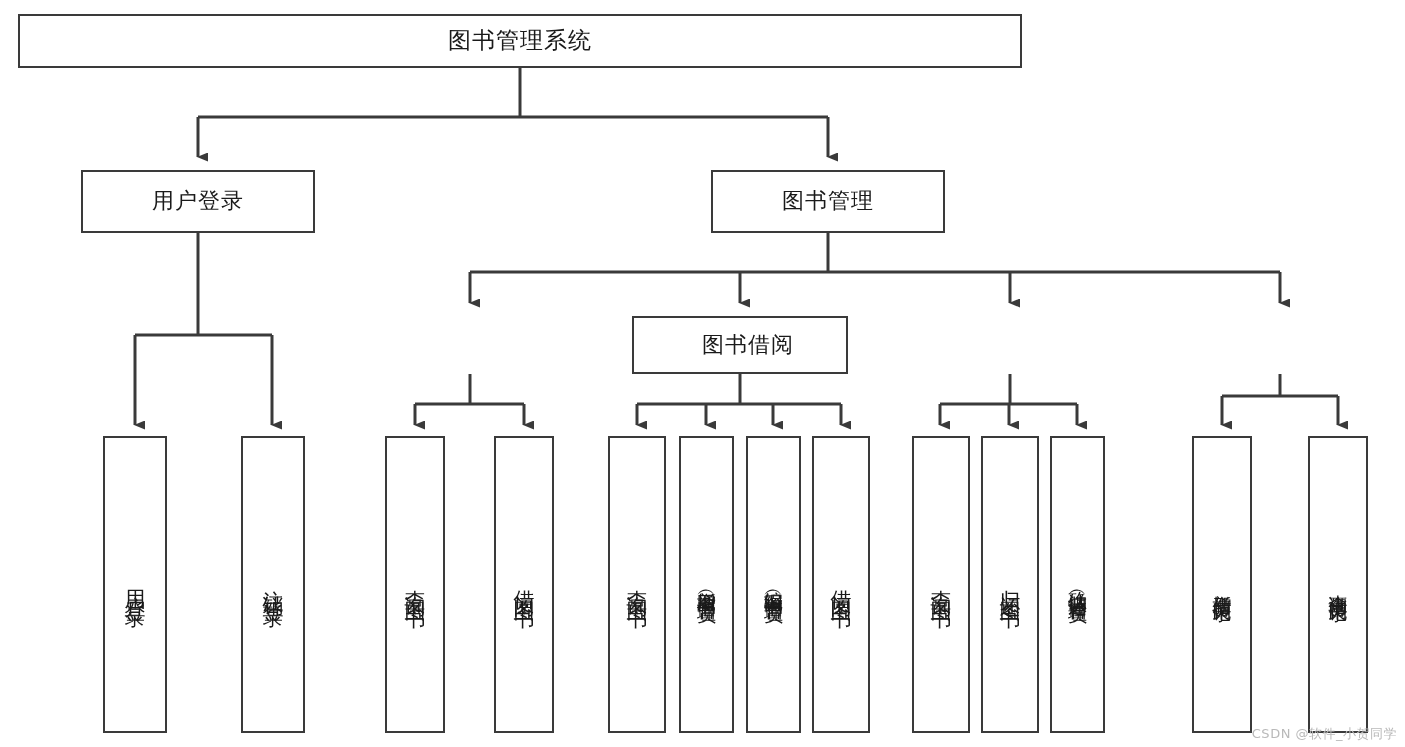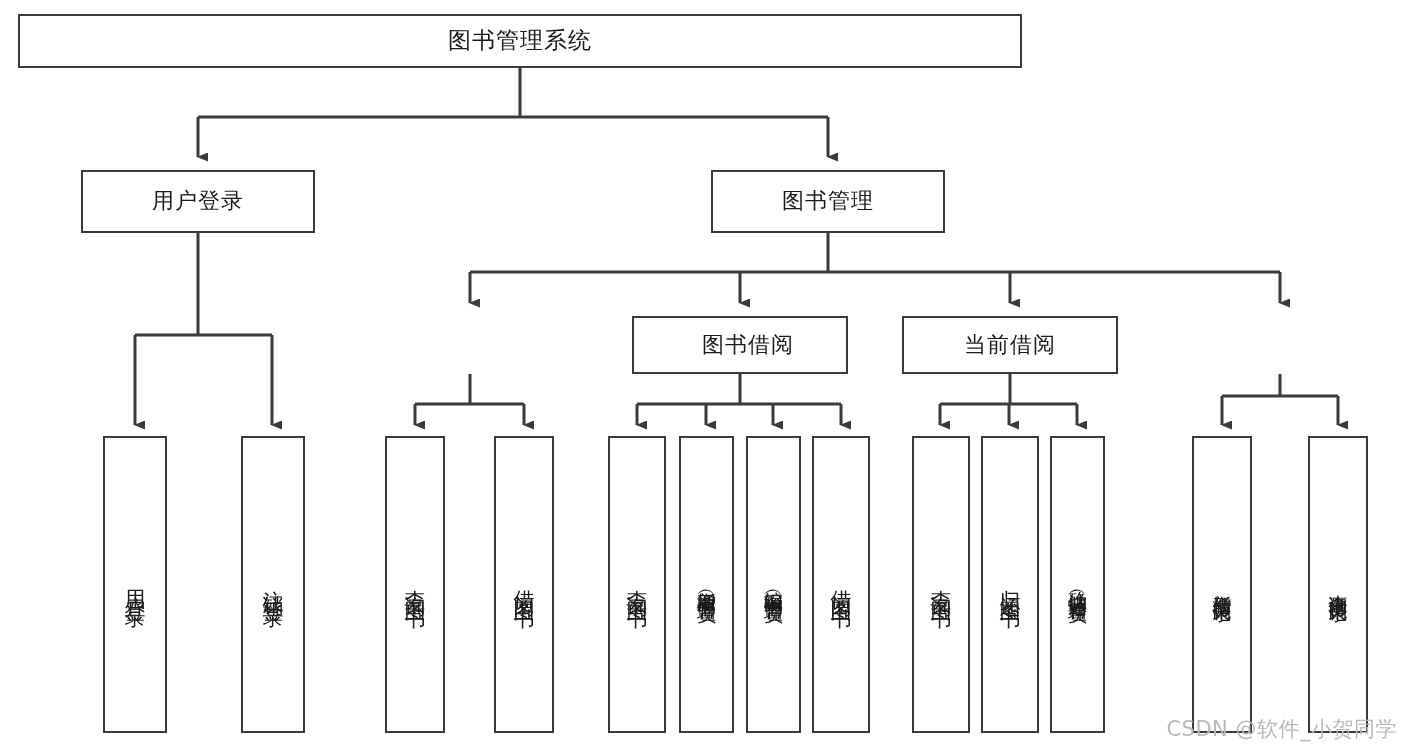--- a/index.html
+++ b/index.html
@@ -64,21 +64,21 @@
     white-space: nowrap;
   }
   .node.vert.narrow .node-label {
     font-size: 19px;
     letter-spacing: 2px;
   }
   .watermark {
     position: absolute;
     right: 8px;
     bottom: 4px;
-    font-size: 21px;
+    font-size: 13px;
     color: #b9b9b9;
     white-space: nowrap;
     letter-spacing: 0.5px;
     pointer-events: none;
   }
 </style>
 </head>
 <body>
 
 <div id="diagram-root">
@@ -147,23 +147,20 @@
   <div class="node vert" style="left:103px; top:436px; width:64px; height:297px;">
     <span class="node-label">用户登录</span>
   </div>
   <div class="node vert" style="left:241px; top:436px; width:64px; height:297px;">
     <span class="node-label">注销登录</span>
   </div>
 
   <div class="node horiz" style="left:632px; top:316px; width:216px; height:58px;padding-left:16px;">
     <span class="node-label">图书借阅</span>
   </div>
-  <div class="node horiz" style="left:902px; top:316px; width:216px; height:58px;">
-    <span class="node-label">当前借阅</span>
-  </div>
 
   <div class="node vert" style="left:385px; top:436px; width:60px; height:297px;">
     <span class="node-label">查询图书</span>
   </div>
   <div class="node vert" style="left:494px; top:436px; width:60px; height:297px;">
     <span class="node-label">借阅图书</span>
   </div>
 
   <div class="node vert" style="left:608px; top:436px; width:58px; height:297px;">
     <span class="node-label">查询图书</span>

